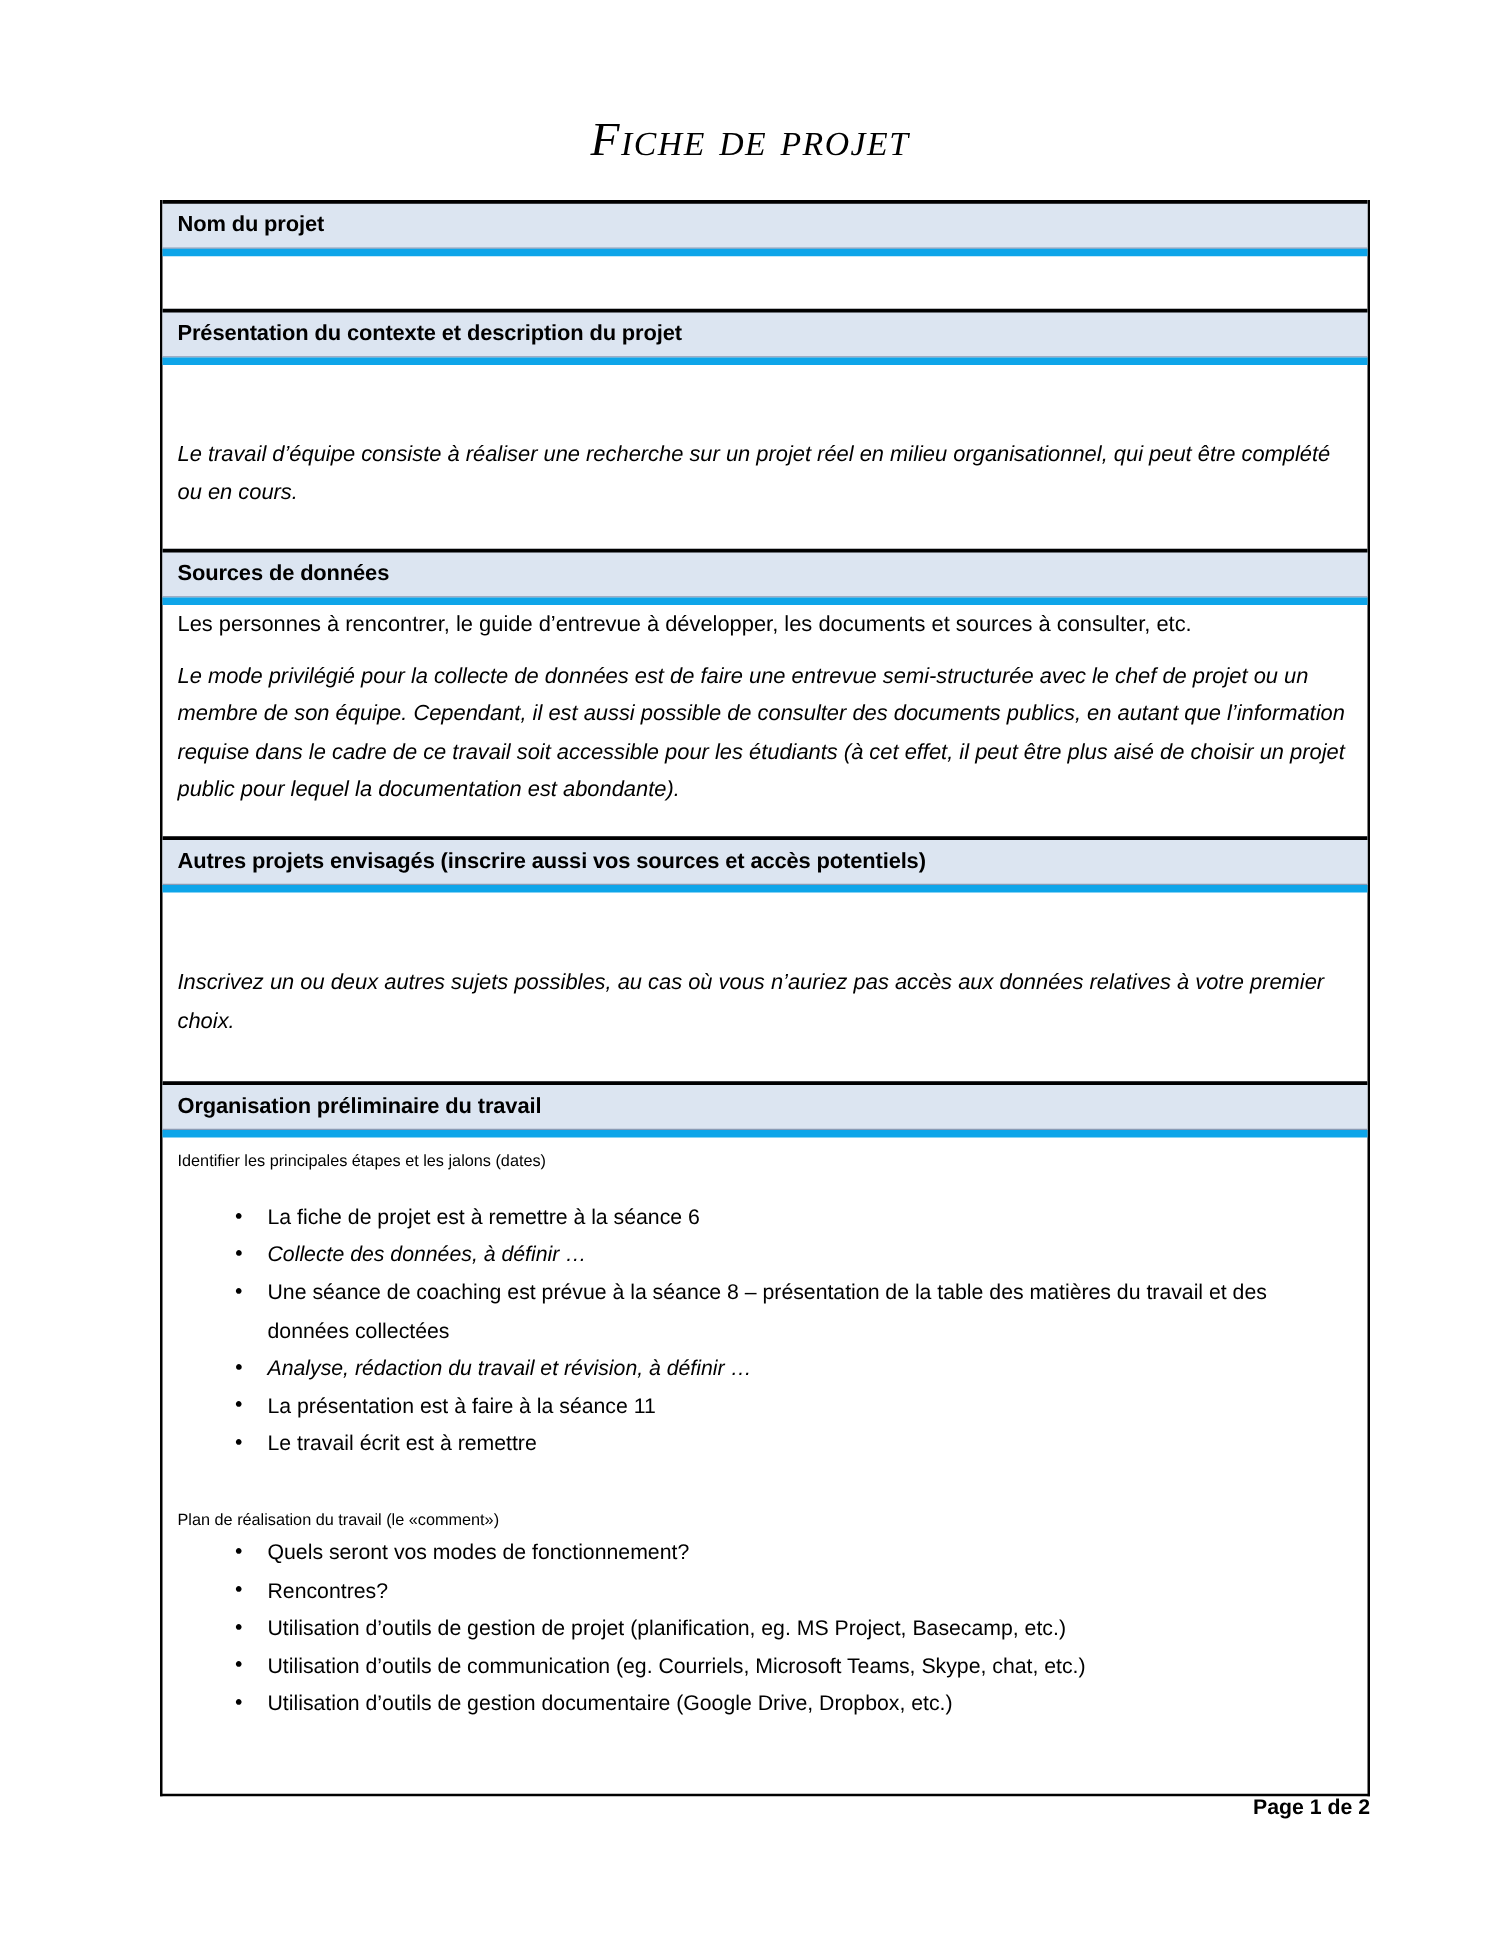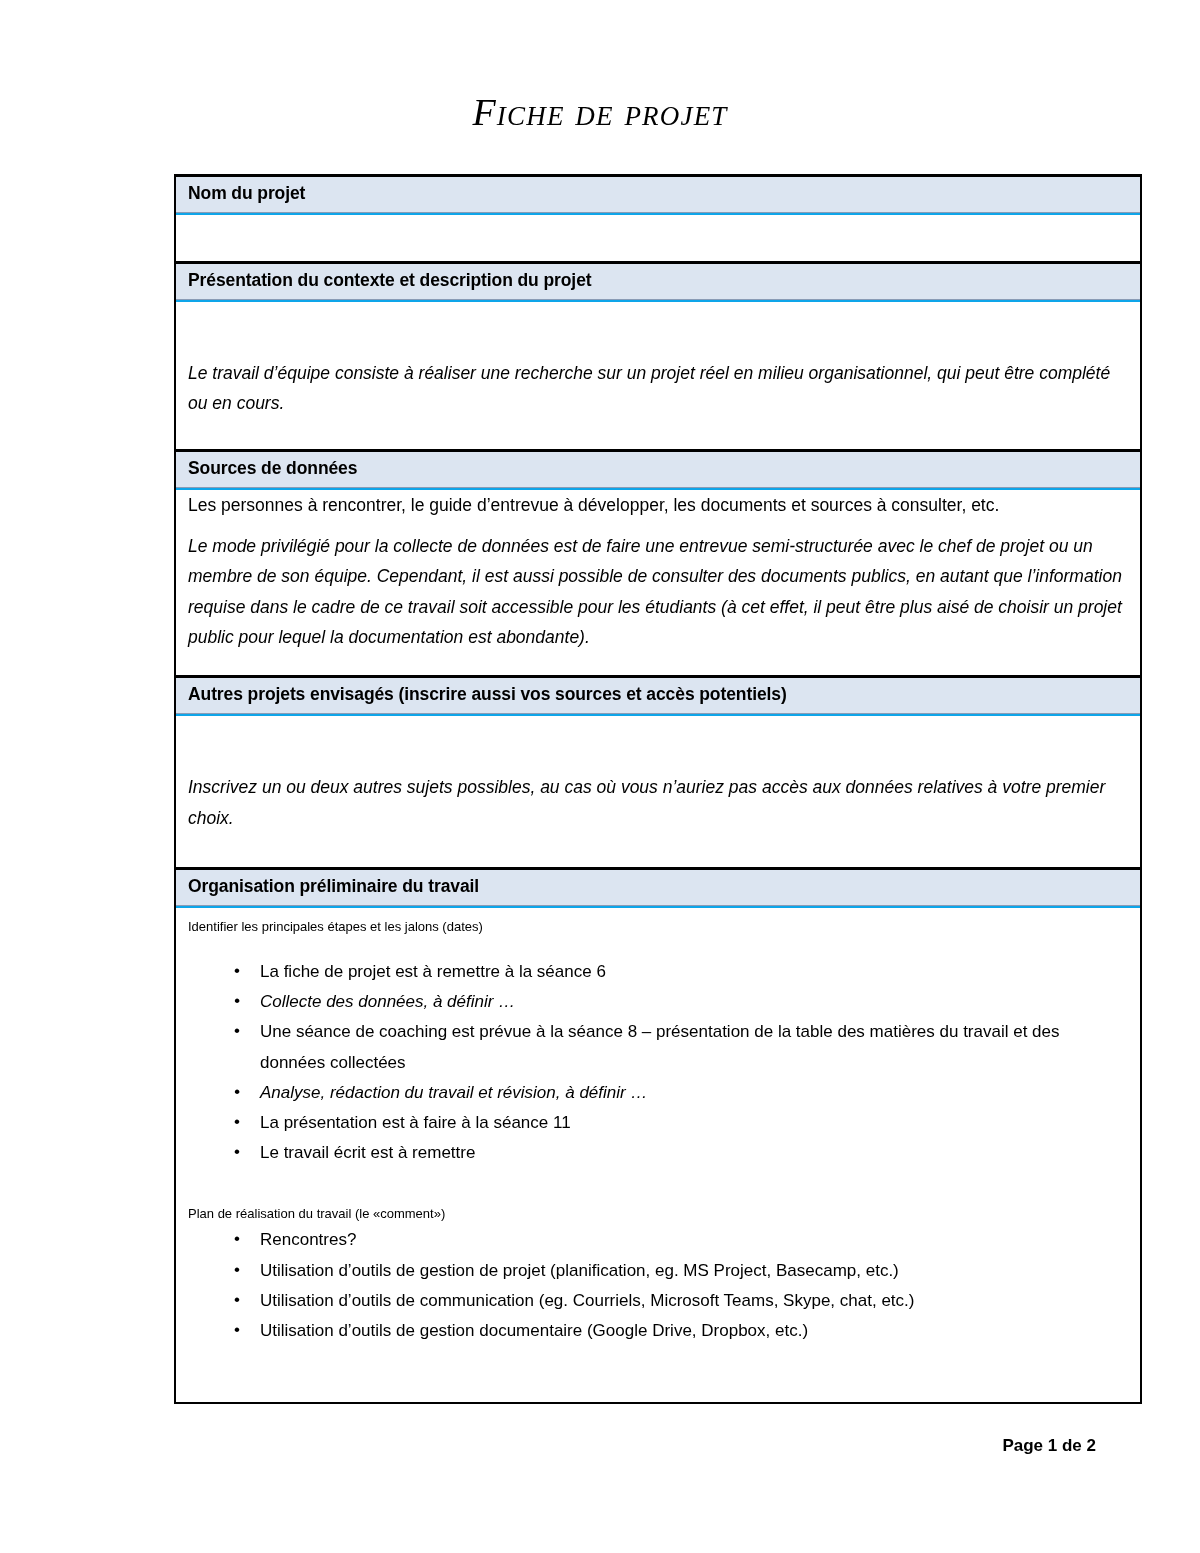--- a/index.html
+++ b/index.html
@@ -37,48 +37,47 @@
     font-weight: 400;
     font-size: 38px;
     letter-spacing: 1.2px;
     line-height: 1.1;
   }
 
   
   .sheet {
     position: absolute;
     left: 128px;
-    top: 174px;
+    top: 160px;
     width: 968px;
     border: 2px solid #000000;
     border-top: none;
     box-sizing: border-box;
     background: #ffffff;
-    margin-left: 46px;
   }
 
   .row {
     box-sizing: border-box;
     width: 100%;
   }
 
   .hdr {
     background: #dce5f1;
     border-top: 3px solid #000000;
     border-bottom: 1px solid #8a9bb5;
     padding: 6px 12px 7px 12px;
     font-size: 17.5px;
     font-weight: bold;
     line-height: 1.25;
     letter-spacing: -0.1px;
     box-sizing: border-box;
   }
 
   .body-cell {
-    border-top: 2px solid #0ea5e9;
+    border-top: 6px solid #0ea5e9;
     padding: 0 12px;
     box-sizing: border-box;
     font-size: 17.5px;
     line-height: 1.75;
   }
 
   .body-cell p {
     margin: 0;
   }
 
@@ -184,20 +183,21 @@
         <li>Une séance de coaching est prévue à la séance 8 – présentation de la table des matières du travail et des données collectées</li>
         <li class="ital">Analyse, rédaction du travail et révision, à définir …</li>
         <li>La présentation est à faire à la séance 11</li>
         <li>Le travail écrit est à remettre</li>
       </ul>
 
       <div class="spacer-md"></div>
       <p class="lead-line">Plan de réalisation du travail (le «comment»)</p>
 
       <ul class="bullets">
+        <li>Quels seront vos modes de fonctionnement?</li>
         <li>Rencontres?</li>
         <li>Utilisation d’outils de gestion de projet (planification, eg. MS Project, Basecamp, etc.)</li>
         <li>Utilisation d’outils de communication (eg. Courriels, Microsoft Teams, Skype, chat, etc.)</li>
         <li>Utilisation d’outils de gestion documentaire (Google Drive, Dropbox, etc.)</li>
       </ul>
 
     </div>
 
   </div>
 

